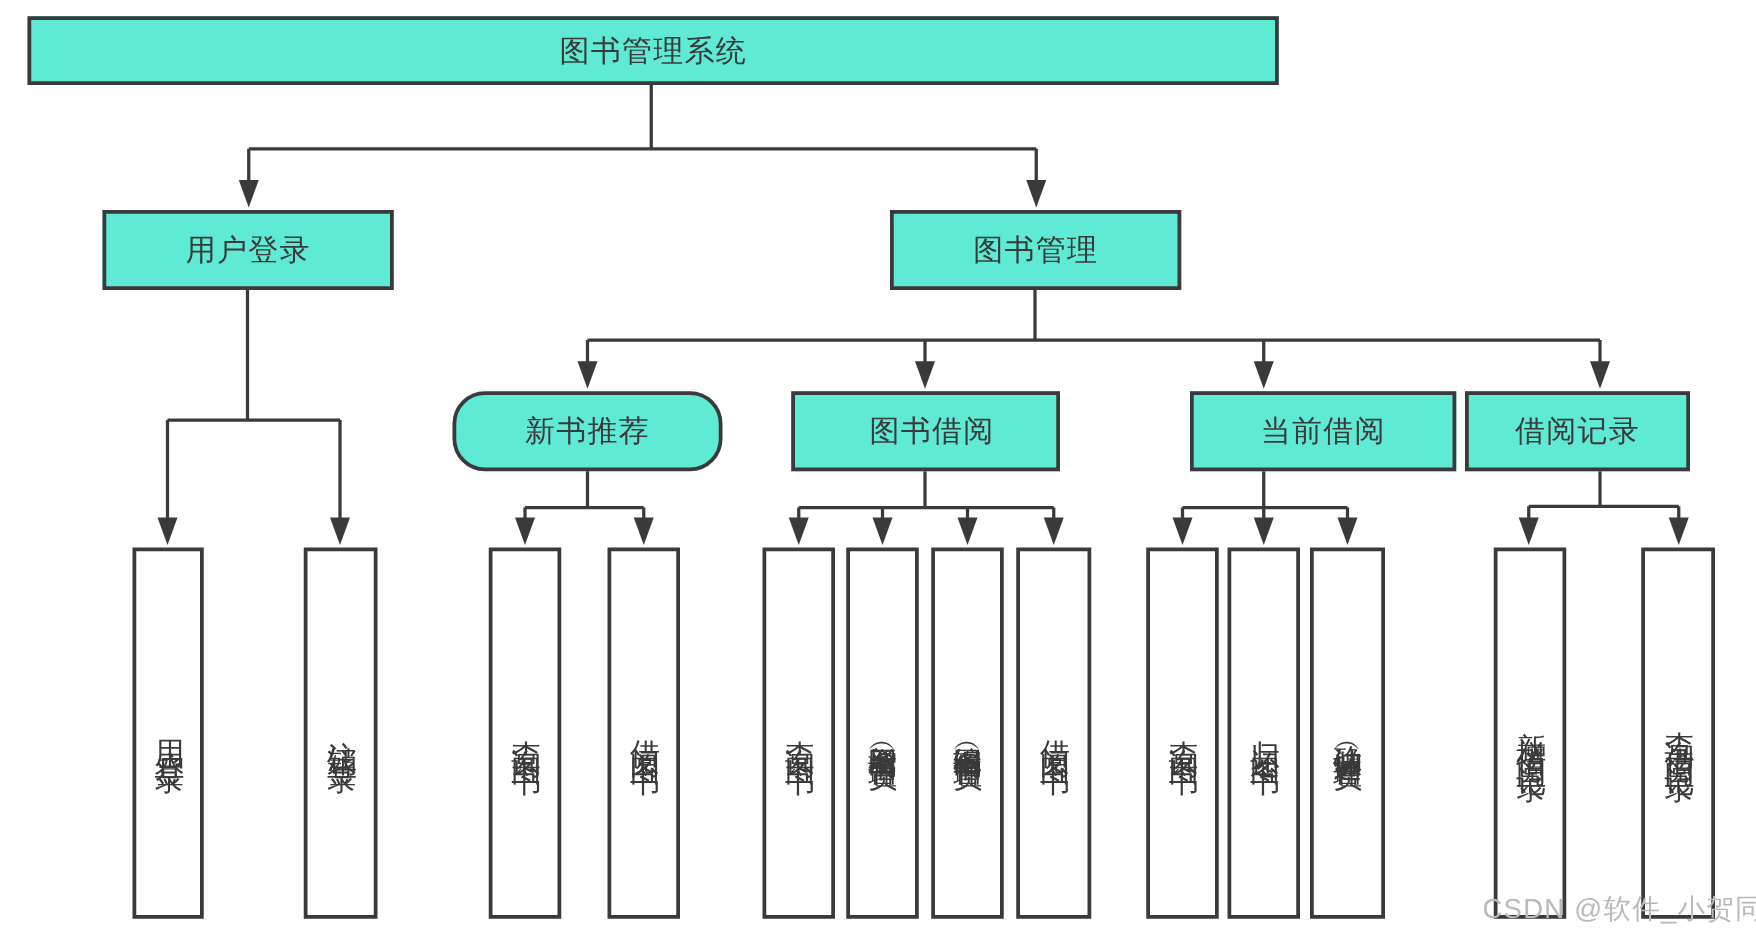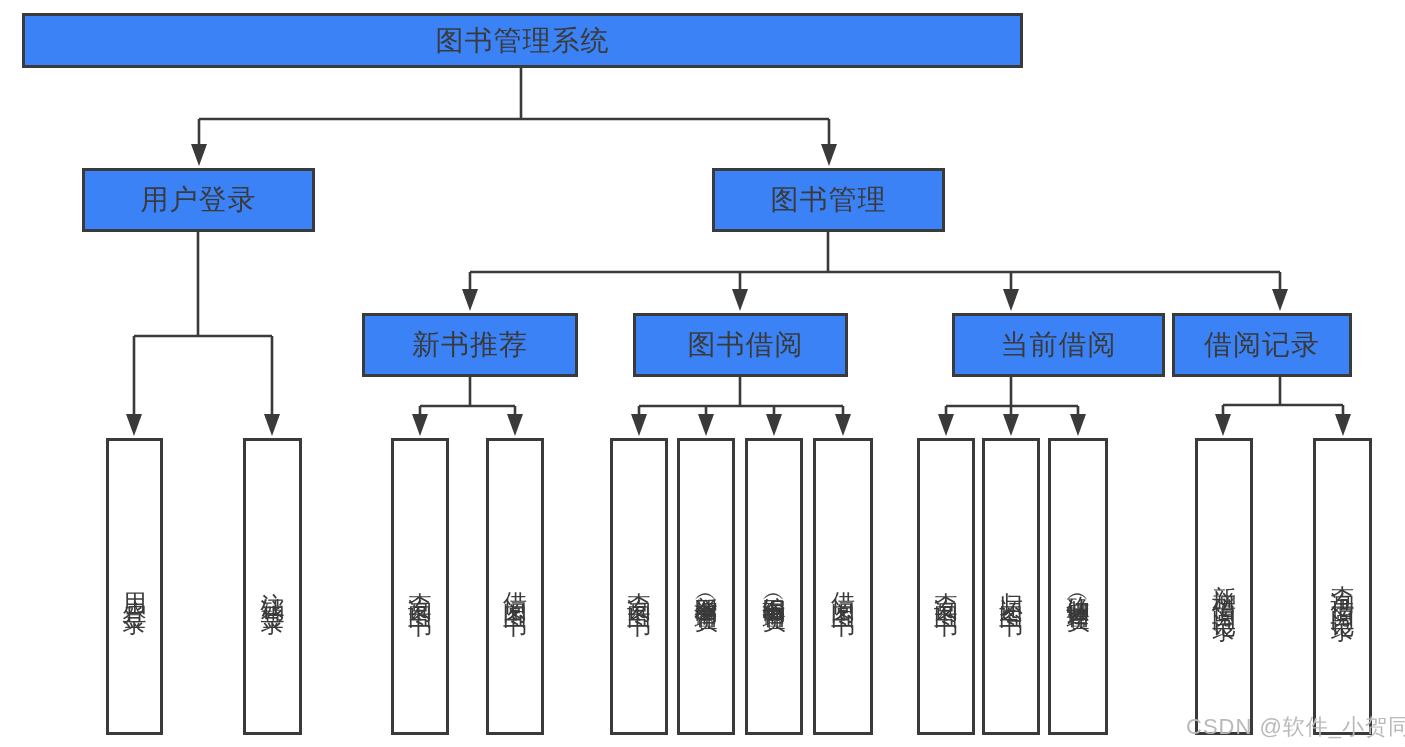--- a/index.html
+++ b/index.html
@@ -16,24 +16,24 @@
     font-family:"Liberation Sans","DejaVu Sans",sans-serif;
     overflow:hidden;
   }
   .connectors{position:absolute;left:0;top:0;z-index:1;}
   .connectors path{stroke:var(--line);stroke-width:2.6;fill:none;}
   .connectors polygon{fill:var(--line);stroke:none;}
   .hbox{
     position:absolute;
     box-sizing:border-box;
     border:3px solid var(--line);
-    background:#3b82f6;
+    background:#5eead4;
     display:flex;align-items:center;justify-content:center;
     color:var(--text);
-    font-size:28px;
+    font-size:24px;
     letter-spacing:1px;
     z-index:2;
   }
   .leaf{
     position:absolute;
     top:438px;height:297px;
     box-sizing:border-box;
     border:3px solid var(--line);
     background:#fff;
     display:flex;align-items:center;justify-content:center;
@@ -107,21 +107,21 @@
     <span>图书管理系统</span>
   </div>
 
   <div class="hbox" style="left:82px;top:168px;width:233px;height:64px;">
     <span>用户登录</span>
   </div>
   <div class="hbox" style="left:712px;top:168px;width:233px;height:64px;text-align:right;">
     <span>图书管理</span>
   </div>
 
-  <div class="hbox" style="left:362px;top:313px;width:216px;height:64px;">
+  <div class="hbox" style="left:362px;top:313px;width:216px;height:64px;border-radius:26px;">
     <span>新书推荐</span>
   </div>
   <div class="hbox" style="left:633px;top:313px;width:215px;height:64px;padding-left:10px;">
     <span>图书借阅</span>
   </div>
   <div class="hbox" style="left:905px;top:313px;width:213px;height:64px;margin-left:47px;">
     <span>当前借阅</span>
   </div>
   <div class="hbox" style="left:1172px;top:313px;width:180px;height:64px;">
     <span>借阅记录</span>

